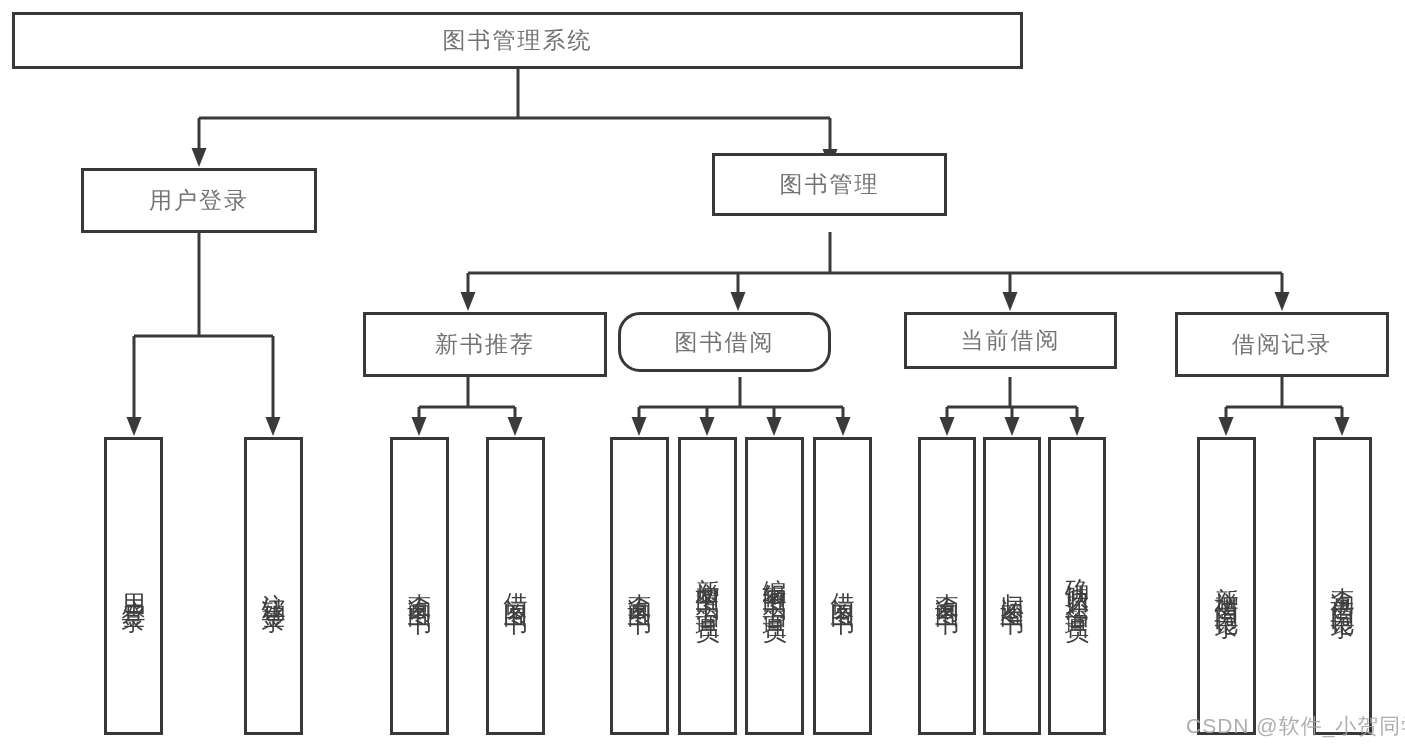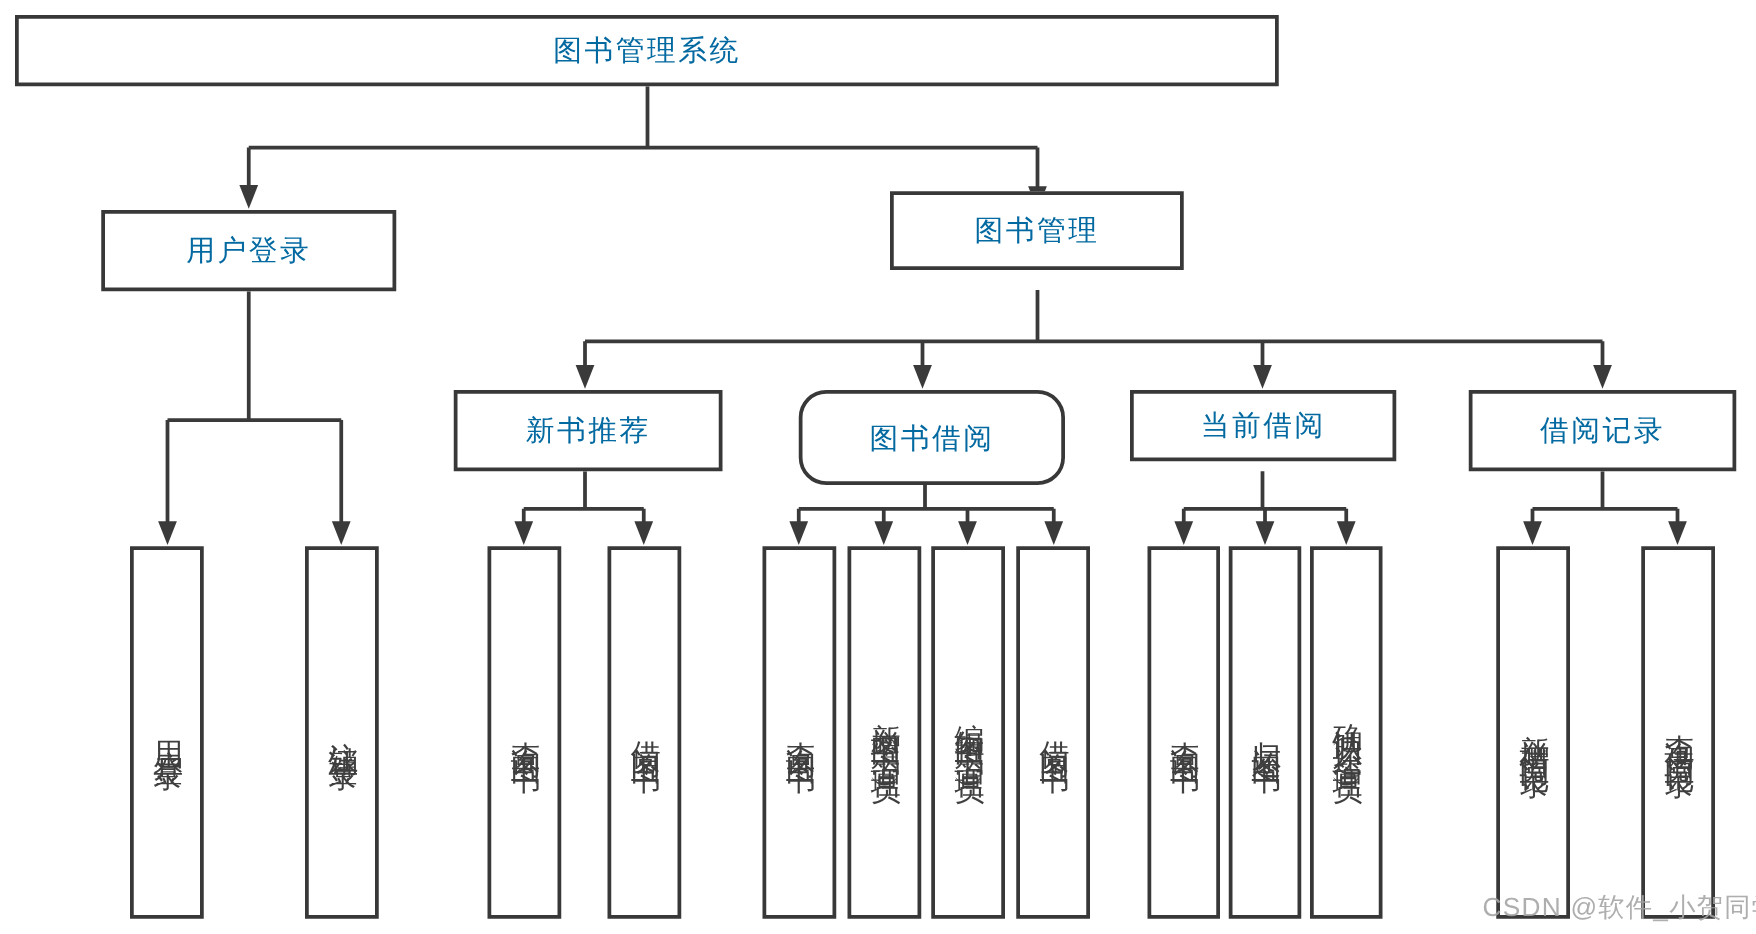--- a/index.html
+++ b/index.html
@@ -15,21 +15,21 @@
     position: absolute;
     left: 0; top: 0;
     width: 1405px; height: 747px;
     z-index: 1;
   }
   .node {
     position: absolute;
     box-sizing: border-box;
     border: 3px solid #383838;
     background: #ffffff;
-    color: #0369a1;
+    color: #737373;
     display: flex;
     align-items: center;
     justify-content: center;
     z-index: 2;
     font-size: 23px;
     letter-spacing: 2px;
     white-space: nowrap;
   }
   .vnode {
     position: absolute;
@@ -97,22 +97,22 @@
       <use href="#arr" x="1226" y="436"></use>
       <use href="#arr" x="1342" y="436"></use>
     </g>
   </svg>
 
   <div class="node" style="left:12px; top:12px; width:1011px; height:57px;">图书管理系统</div>
 
   <div class="node" style="left:81px; top:168px; width:236px; height:65px;">用户登录</div>
   <div class="node" style="left:712px; top:153px; width:235px; height:63px;">图书管理</div>
 
-  <div class="node" style="left:363px; top:312px; width:215px; height:65px;">新书推荐</div>
-  <div class="node" style="left:639px; top:312px; width:213px; height:76px;border-radius:22px;">图书借阅</div>
+  <div class="node" style="left:363px; top:312px; width:244px; height:65px;">新书推荐</div>
+  <div class="node" style="left:618px; top:312px; width:213px; height:60px;border-radius:22px;">图书借阅</div>
   <div class="node" style="left:904px; top:312px; width:213px; height:57px;">当前借阅</div>
   <div class="node" style="left:1175px; top:312px; width:214px; height:65px;">借阅记录</div>
 
   <div class="vnode" style="left:104px; top:437px; width:59px; height:298px;">
     <span class="vtext">用户登录</span>
   </div>
   <div class="vnode" style="left:244px; top:437px; width:59px; height:298px;">
     <span class="vtext">注销登录</span>
   </div>
 

